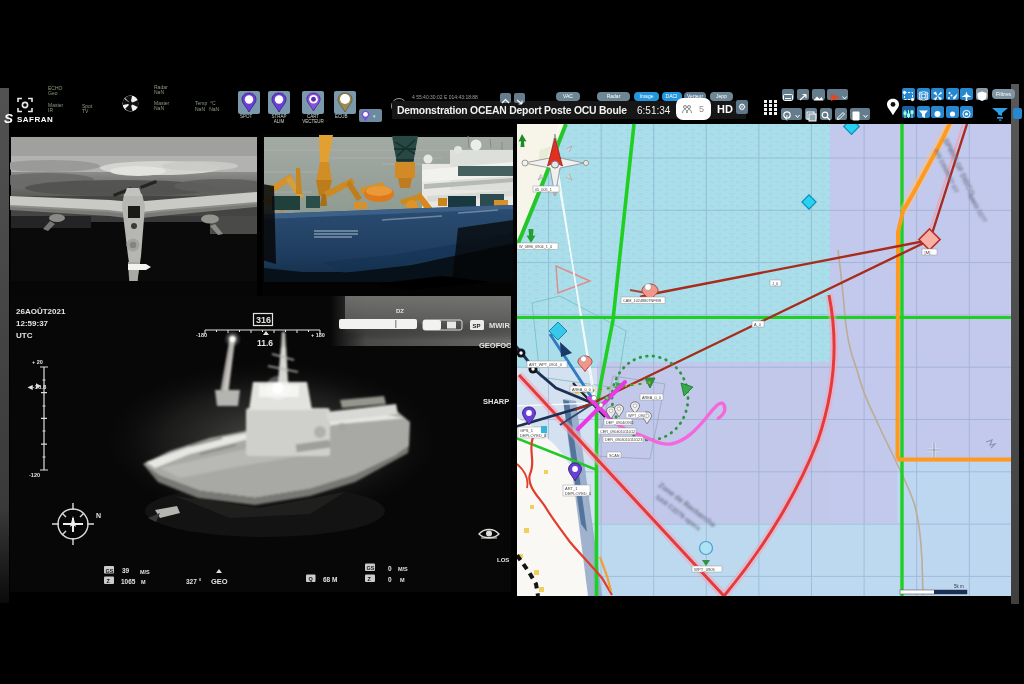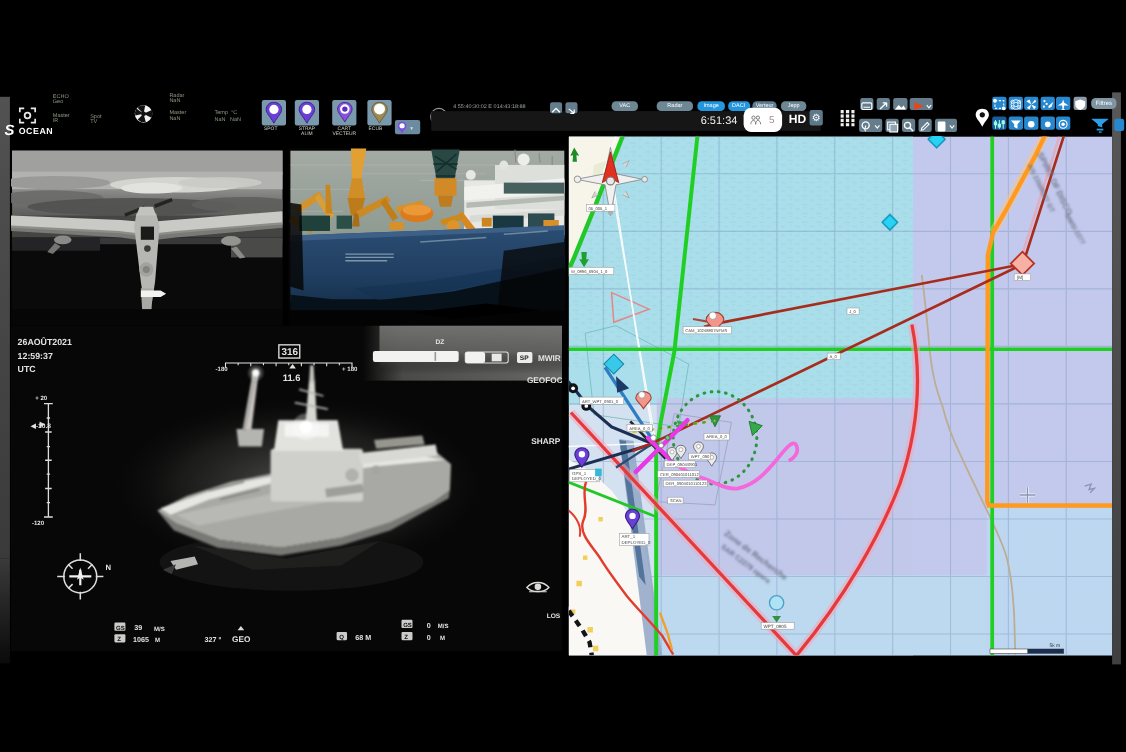--- a/index.html
+++ b/index.html
@@ -14,21 +14,21 @@
 </style>
 </head>
 <body>
 <div id="page">
 
   <div class="abs" style="left:0;top:88px;width:9px;height:420px;background:linear-gradient(#525252,#3a3a3a);"></div>
   <div class="abs" style="left:0;top:508px;width:9px;height:95px;background:linear-gradient(#3a3a3a,#0a0a0a);"></div>
   <div class="abs" style="left:1011px;top:84px;width:8px;height:520px;background:linear-gradient(#585858,#404040);"></div>
 
   <div class="abs" style="left:4px;top:111px;color:#fff;font-size:13.5px;font-weight:bold;font-style:italic;">S</div>
-  <div class="abs" style="left:17px;top:115px;color:#fff;font-size:8px;font-weight:bold;letter-spacing:0.5px;">OCEAN</div>
+  <div class="abs" style="left:17px;top:115px;color:#fff;font-size:8px;font-weight:bold;letter-spacing:0.5px;">SAFRAN</div>
   <svg class="abs" style="left:17px;top:97px;" width="16" height="16" viewBox="0 0 16 16">
     <g stroke="#e8e8e8" stroke-width="1.6" fill="none">
       <path d="M1 5 V1.5 H5"></path>
         <path d="M11 1.5 H15 V5"></path>
       <path d="M15 11 V14.5 H11"></path>
         <path d="M5 14.5 H1 V11"></path>
       <circle cx="8" cy="8" r="2.6"></circle>
     </g>
   </svg>
 
@@ -80,20 +80,21 @@
   <div class="abs" style="left:359px;top:109px;width:23px;height:13px;background:#6d8ba0;border-radius:2px;"></div>
   <svg class="abs" style="left:361px;top:110px;" width="9" height="12" viewBox="0 0 16 21">
     <path d="M8 1 C3.5 1 1 4 1 7.5 C1 11 4 13 8 20 C12 13 15 11 15 7.5 C15 4 12.5 1 8 1Z" fill="#7a4fe0"></path>
     <circle cx="8" cy="7.5" r="4.2" fill="#fff"></circle>
   </svg>
   <div class="abs" style="left:373px;top:113px;color:#cfe0ea;font-size:5px;">▾</div>
 
   <div class="abs" style="left:391px;top:98px;width:14px;height:14px;border:1.5px solid #9a9a9a;border-radius:50%;"></div>
 
   <div class="abs" style="left:392px;top:101px;width:354px;height:18px;background:#161616;"></div>
+  <div class="abs" style="left:397px;top:102px;color:#f2f2f2;font-size:10.4px;font-weight:bold;line-height:17px;letter-spacing:-0.22px;">Demonstration OCEAN Deport Poste OCU Boule</div>
   <div class="abs" style="left:637px;top:102px;color:#f2f2f2;font-size:10px;font-weight:normal;line-height:17px;">6:51:34</div>
 
   <div class="abs" style="left:412px;top:94px;color:#9aa0a0;font-size:5px;">4 55:40:30:02 E 014:43:18:88</div>
   <div class="gbtn" style="left:500px;top:93px;width:11px;height:10px;"><svg width="11" height="10" viewBox="0 0 11 10">
         <path d="M2 6 L5.5 2.5 L9 6" stroke="#fff" stroke-width="1.2" fill="none"></path>
       </svg></div>
   <div class="gbtn" style="left:514px;top:93px;width:11px;height:10px;"><svg width="11" height="10" viewBox="0 0 11 10">
         <path d="M3 3 L8 7 M8 7 L8 3.5 M8 7 L4.5 7" stroke="#fff" stroke-width="1.1" fill="none"></path>
       </svg></div>
 

